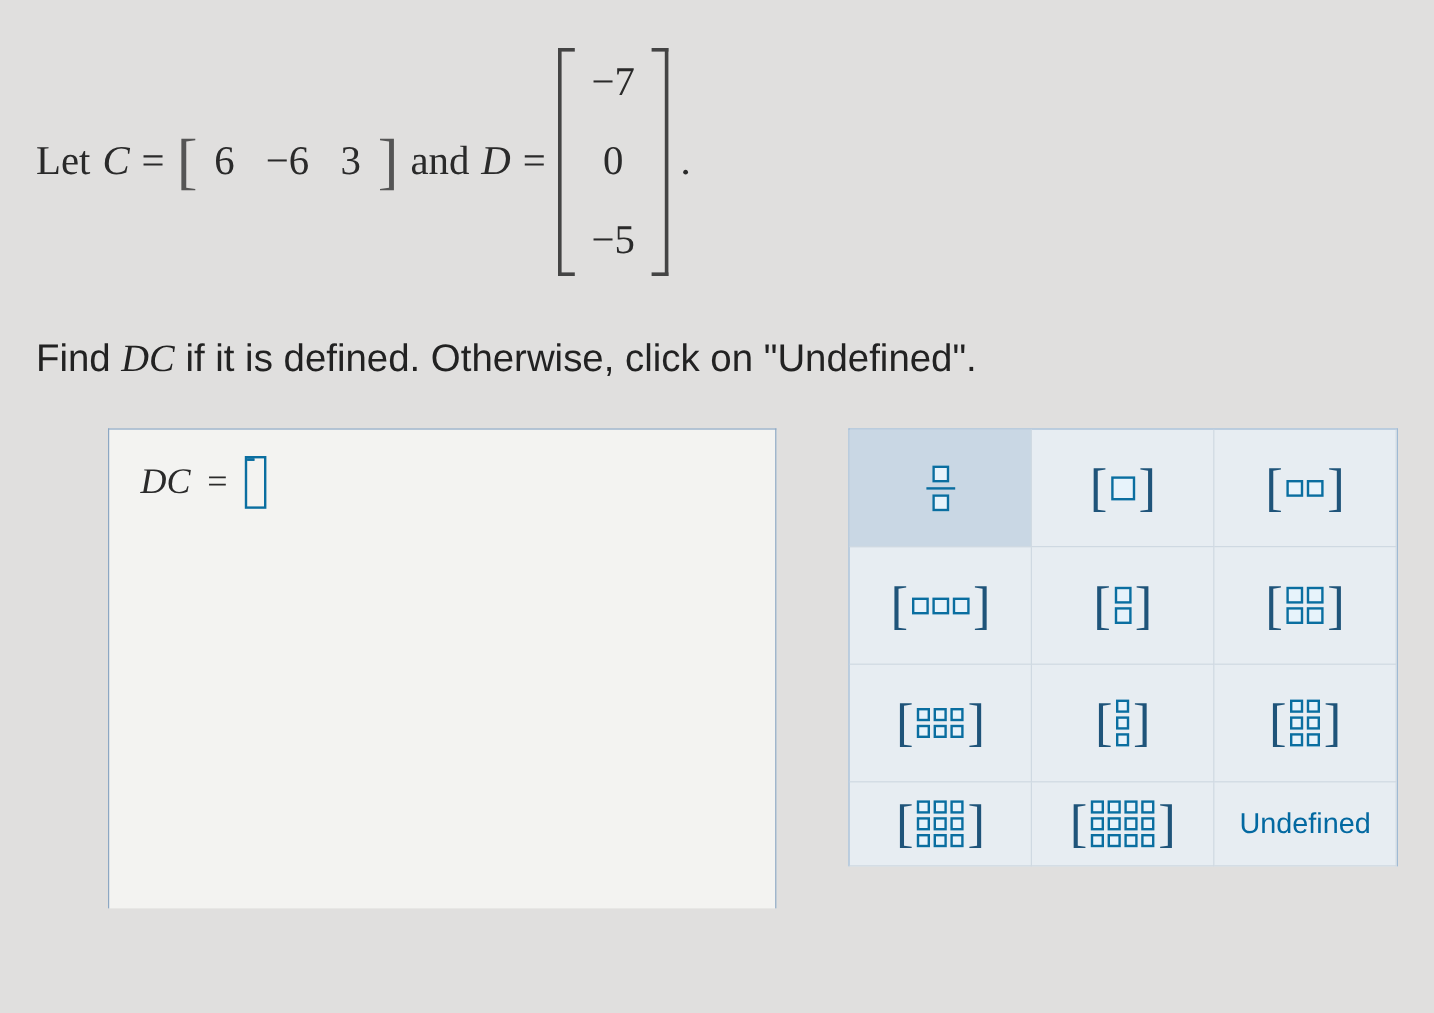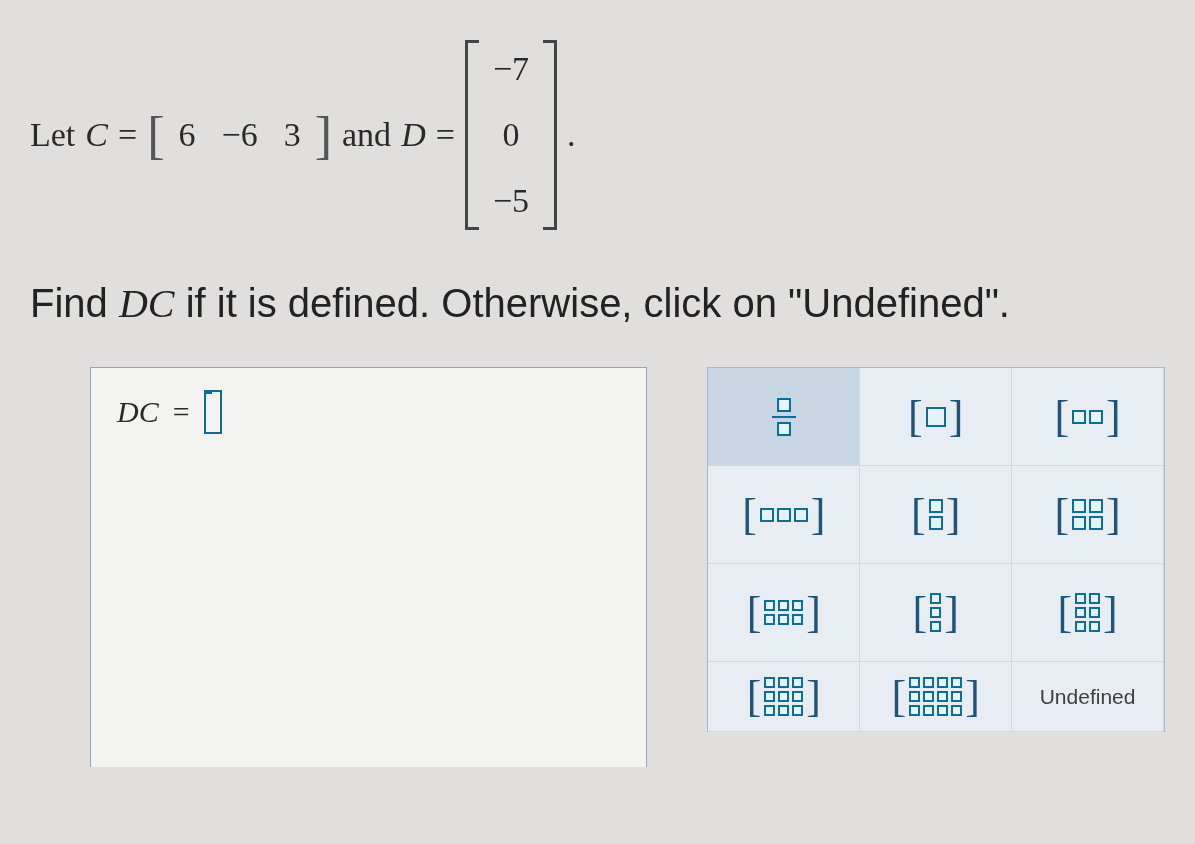--- a/index.html
+++ b/index.html
@@ -48,21 +48,21 @@
   .colmat .num { text-align: center; }
   .bigbr-l, .bigbr-r {
     width: 14px;
     height: 190px;
     border-top: 3px solid #444;
     border-bottom: 3px solid #444;
   }
   .bigbr-l { border-left: 3px solid #444; }
   .bigbr-r { border-right: 3px solid #444; }
   .instruction {
-    font-size: 40px;
+    font-size: 32px;
     font-family: Verdana, Arial, sans-serif;
     color: #222;
     margin-bottom: 40px;
   }
   .instruction .sitalic { font-family: "Times New Roman", serif; font-style: italic; }
 
   .work-area {
     display: flex;
     gap: 60px;
     align-items: flex-start;
@@ -151,22 +151,22 @@
     align-items: center;
     gap: 4px;
   }
   .frac .bar {
     width: 24px;
     height: 2px;
     background: #0a6ea0;
   }
   .undef-label {
     font-family: Verdana, Arial, sans-serif;
-    font-size: 21px;
-    color: #404040;
+    font-size: 24px;
+    color: #0369a1;
   }
 </style>
 </head>
 <body>
 
 <div class="page">
 
   <div class="row1">
     <span>Let </span>
     <span class="it">C</span>

